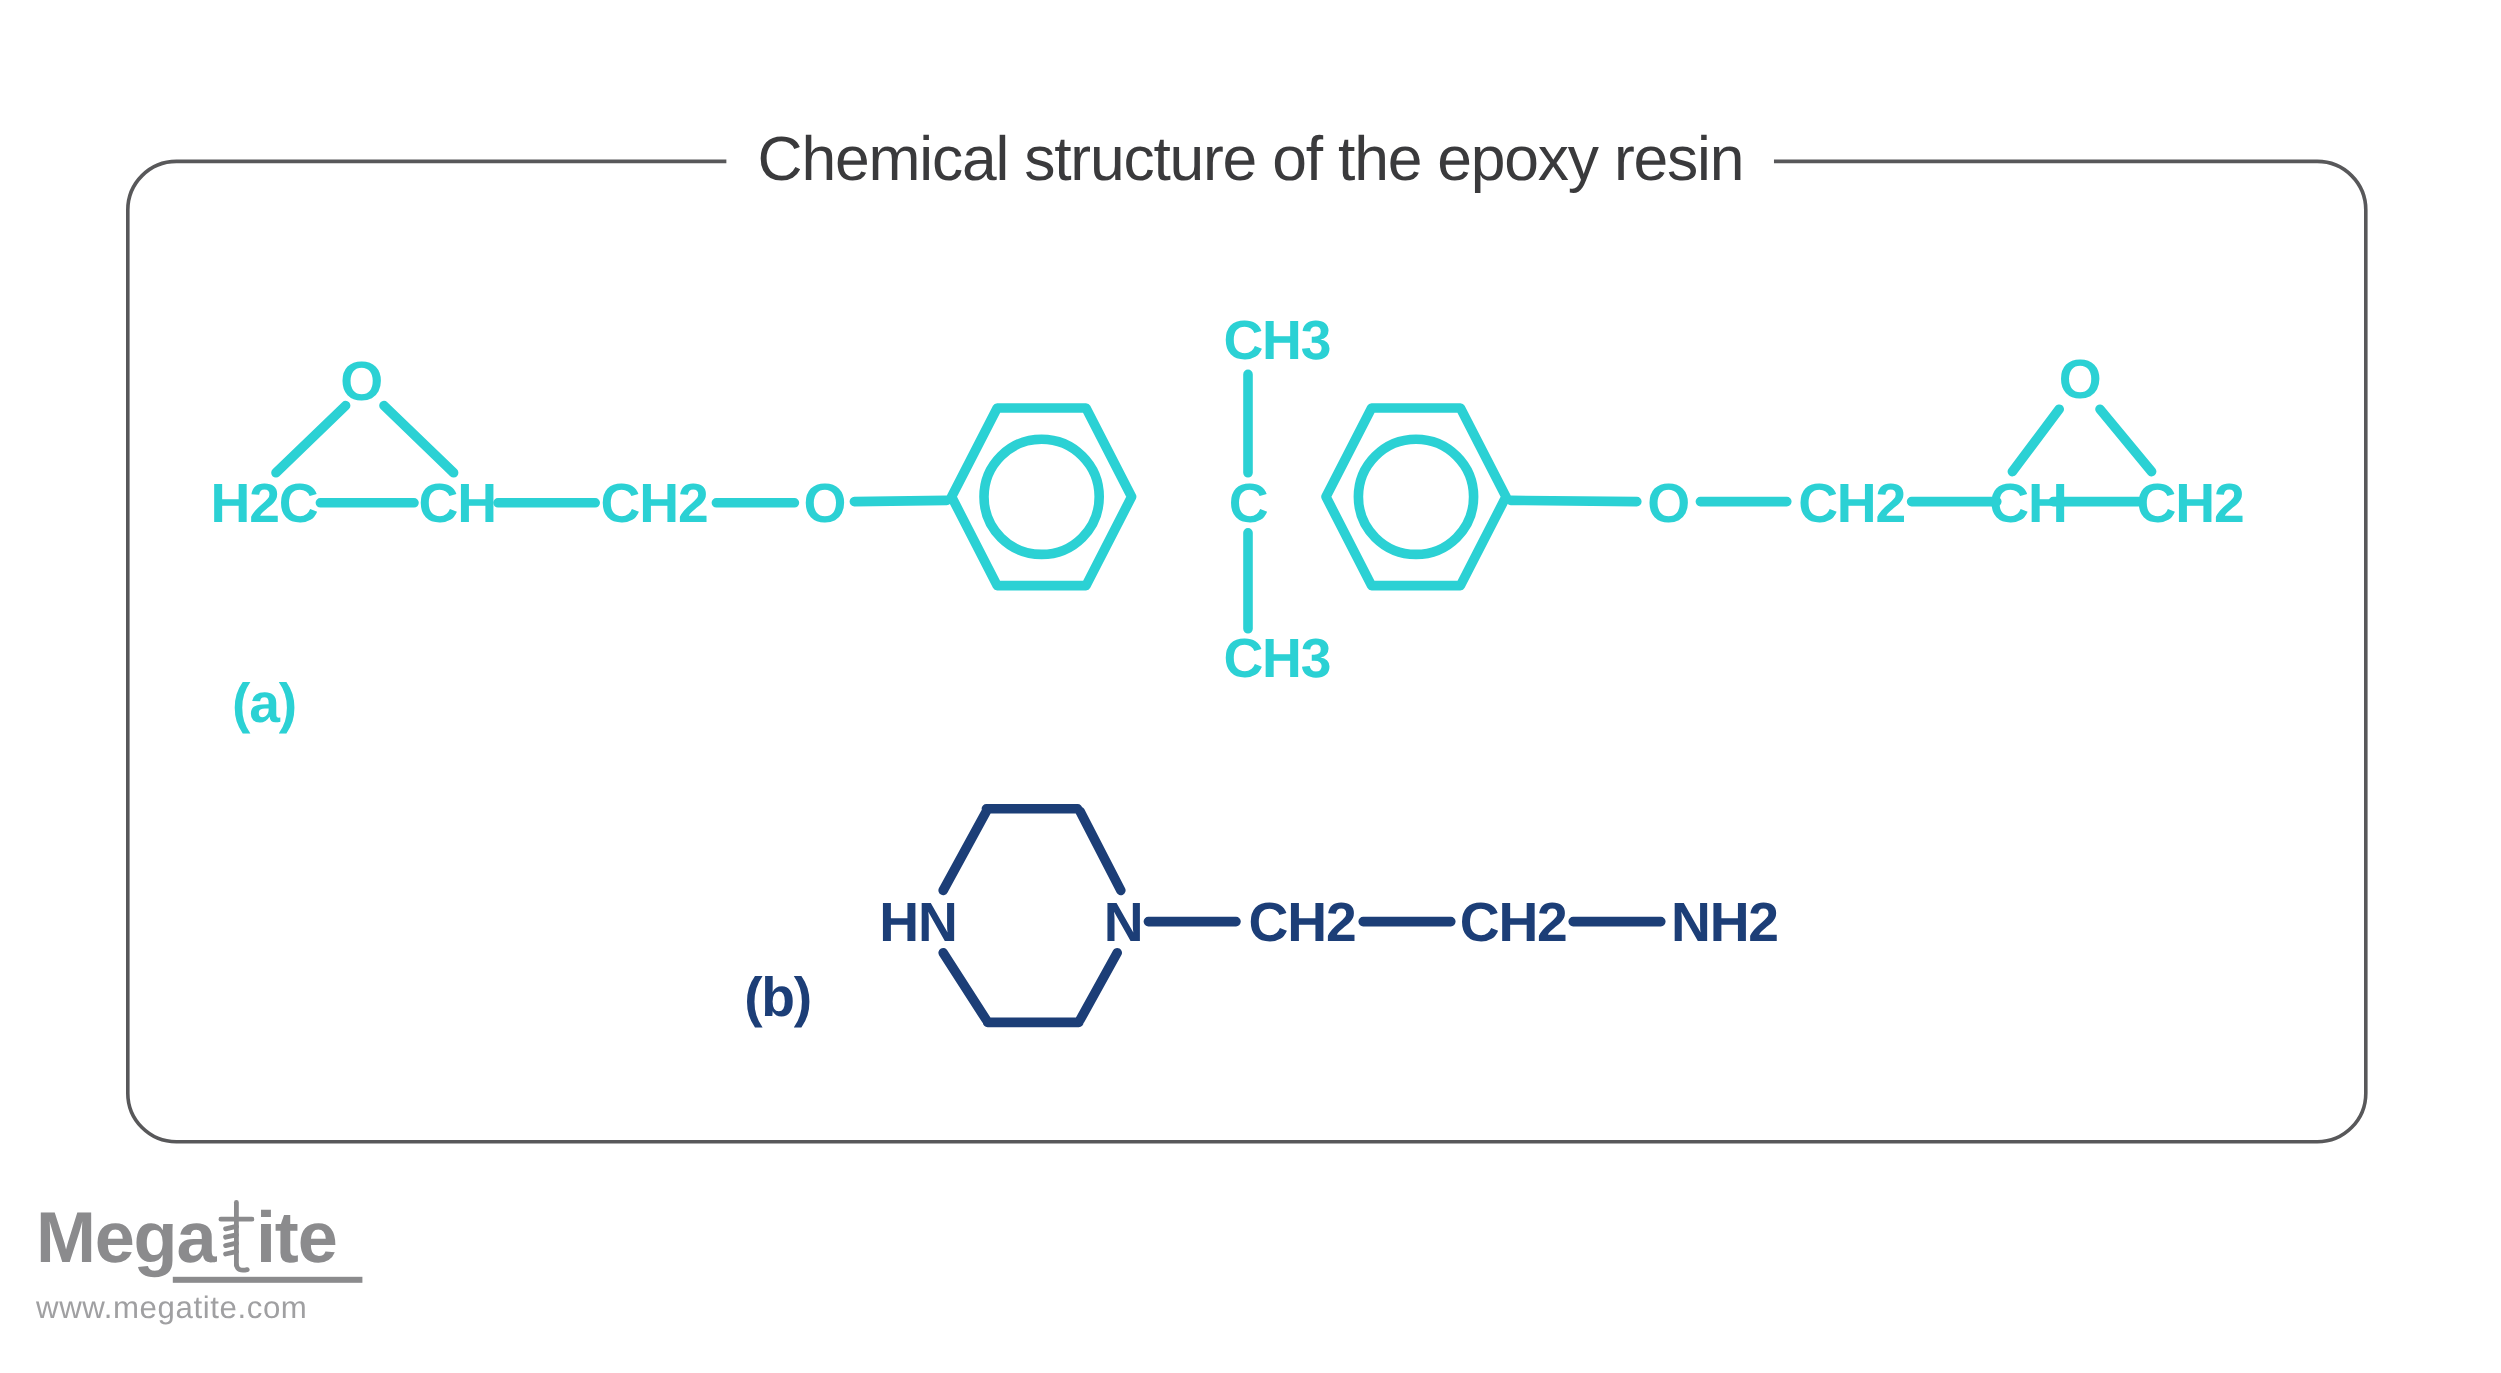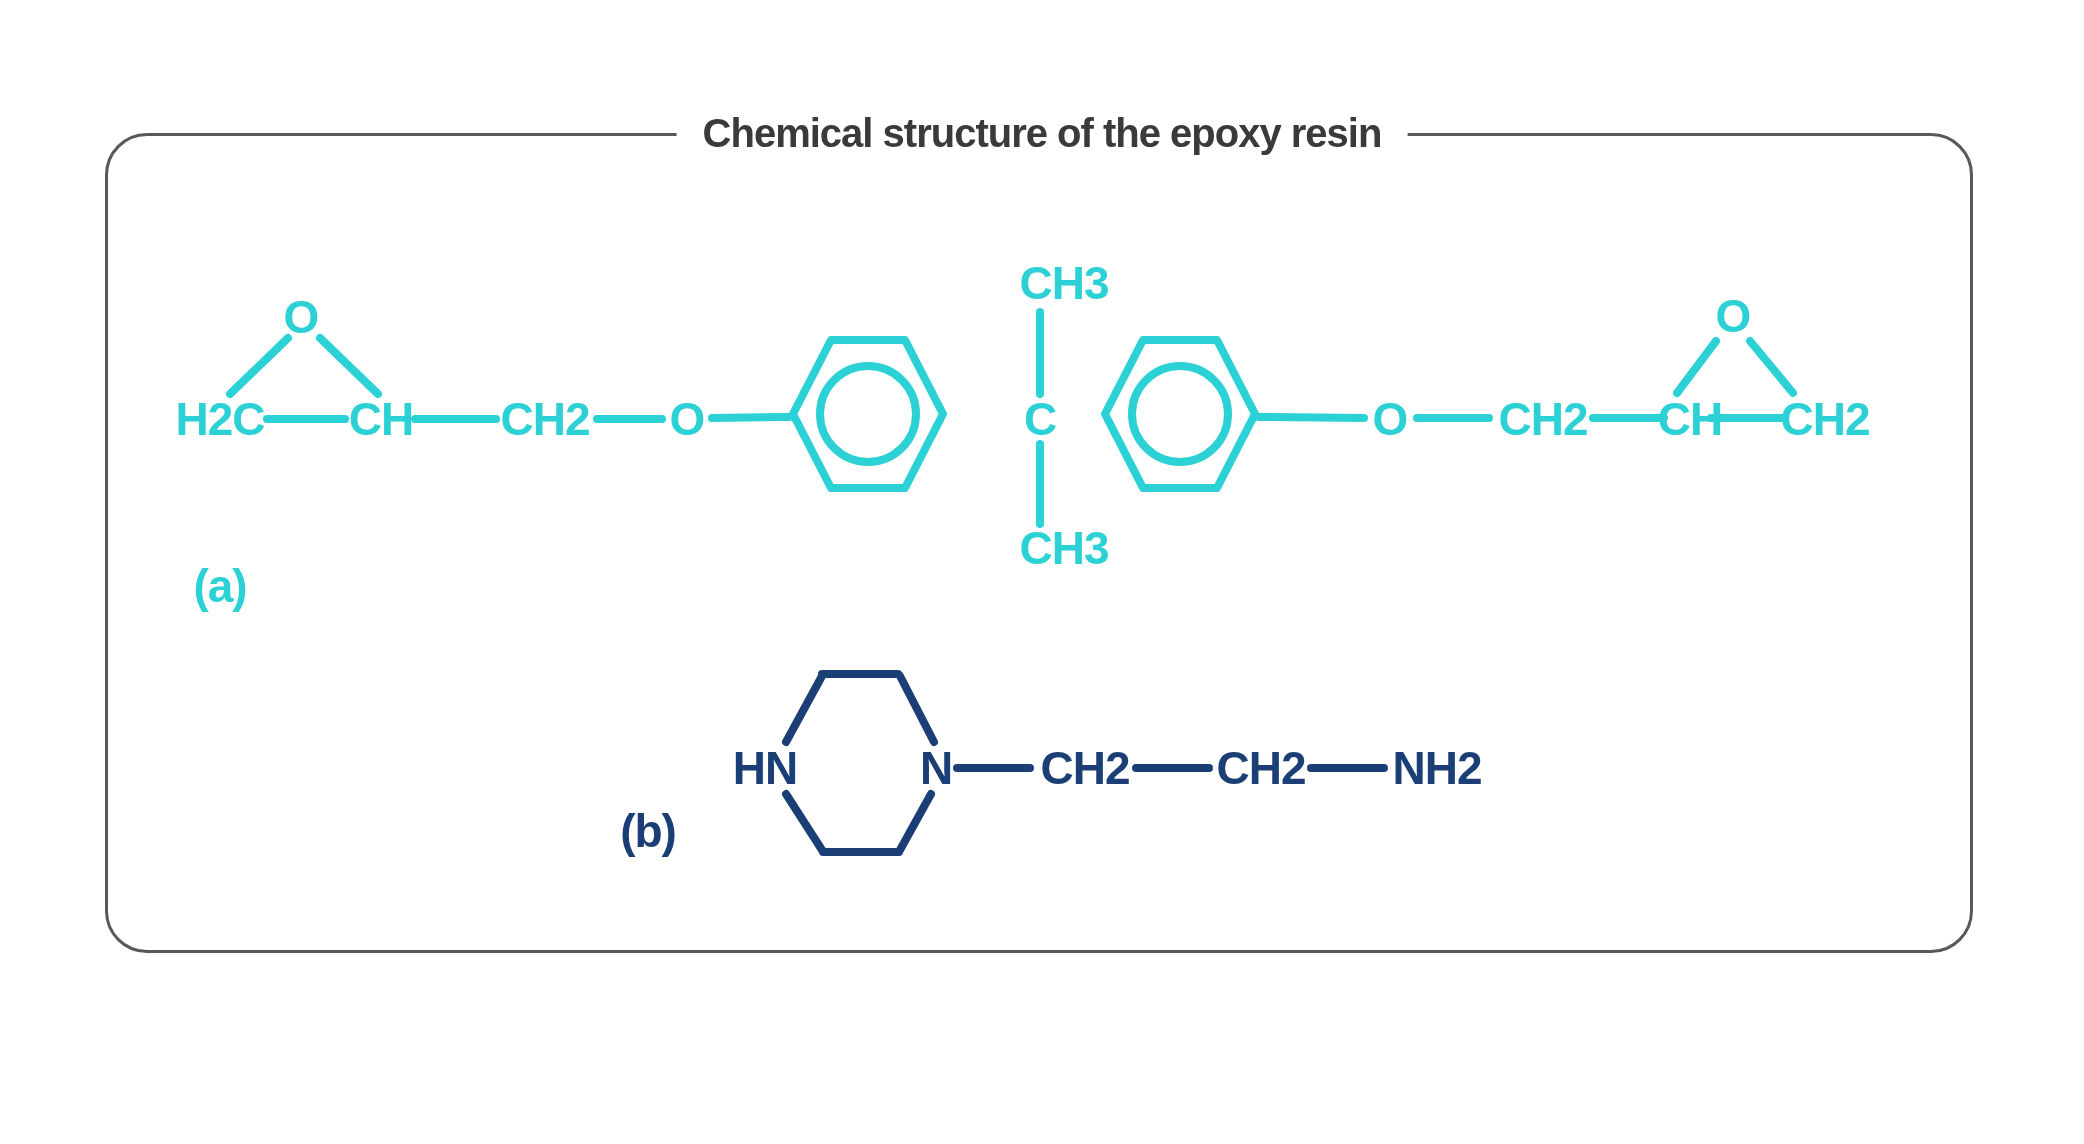--- a/index.html
+++ b/index.html
@@ -23,22 +23,22 @@
     background: transparent;
     z-index: 1;
   }
   .title {
     position: absolute;
     left: 50%;
     top: 133px;
     transform: translate(-50%, -50%);
     background: #ffffff;
     padding: 0 26px;
-    font-size: 40px;
-    font-weight: bold;
+    font-size: 52px;
+    font-weight: normal;
     letter-spacing: -1px;
     color: var(--title, #3a3a3c);
     white-space: nowrap;
     z-index: 3;
   }
   .diagram {
     position: absolute;
     left: 0;
     top: 0;
     width: 2084px;
@@ -180,14 +180,33 @@
       <text class="atom-b" x="765" y="768">HN</text>
       <text class="atom-b" x="936" y="768">N</text>
       <text class="atom-b" x="1085" y="768">CH2</text>
       <text class="atom-b" x="1261" y="768">CH2</text>
       <text class="atom-b" x="1437" y="768">NH2</text>
 
       <text class="atom-b" x="648" y="831">(b)</text>
     </g>
   </svg>
 
+  <div class="logo">
+    <div class="logo-row">
+      <span>Mega</span>
+      <svg class="screw" width="30" height="62" viewBox="0 0 30 62">
+        <g stroke="#8b8b8d" stroke-width="4" fill="none" stroke-linecap="round">
+          <line x1="15" y1="2" x2="15" y2="54"></line>
+          <path d="M15,54 Q16,60 24,58"></path>
+          <line x1="2" y1="16" x2="28" y2="16"></line>
+          <line x1="6" y1="24" x2="15" y2="22"></line>
+          <line x1="6" y1="31" x2="15" y2="29"></line>
+          <line x1="6" y1="38" x2="15" y2="36"></line>
+          <line x1="6" y1="45" x2="15" y2="43"></line>
+        </g>
+      </svg>
+      <span>ite</span>
+      <div class="logo-underline"></div>
+    </div>
+    <div class="logo-url">www.megatite.com</div>
+  </div>
 
 </div>
 
 </body></html>

